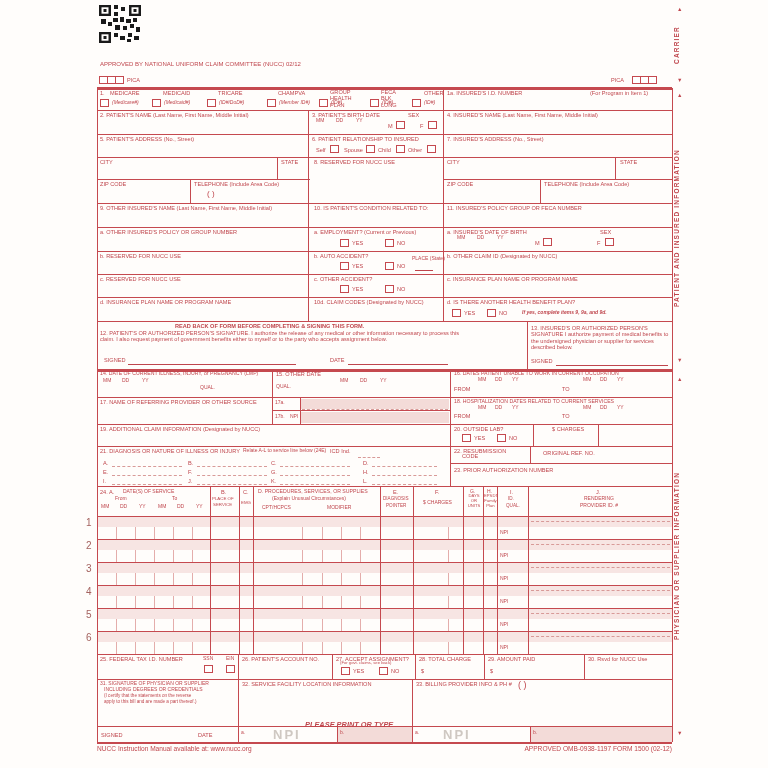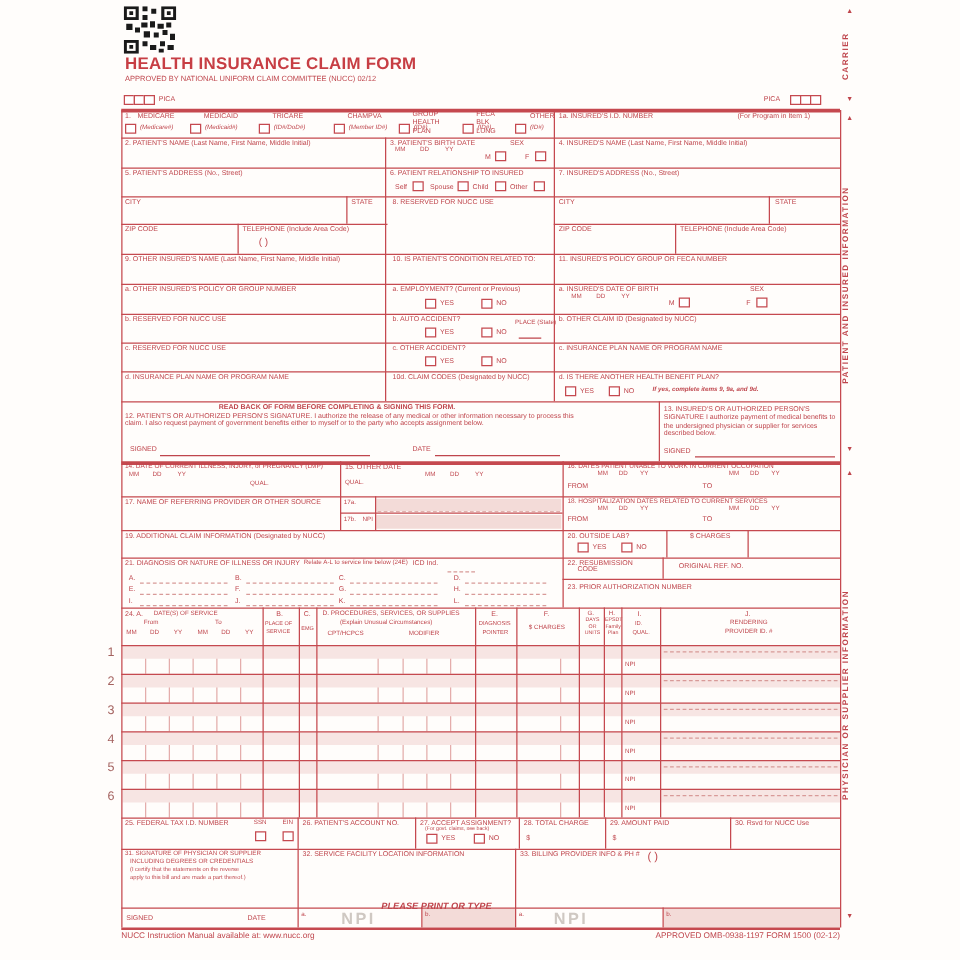--- a/index.html
+++ b/index.html
@@ -62,21 +62,20 @@
       <rect x="24" y="21" width="4" height="4" fill="#1a1a1a"></rect>
       <rect x="31" y="19" width="4" height="4" fill="#1a1a1a"></rect>
     <rect x="37" y="22" width="4" height="5" fill="#1a1a1a"></rect>
       <rect x="15" y="28" width="4" height="4" fill="#1a1a1a"></rect>
       <rect x="21" y="31" width="5" height="4" fill="#1a1a1a"></rect>
     <rect x="29" y="28" width="4" height="4" fill="#1a1a1a"></rect>
       <rect x="35" y="31" width="5" height="4" fill="#1a1a1a"></rect>
       <rect x="28" y="34" width="4" height="3" fill="#1a1a1a"></rect>
   </svg>
 
-  <div class="title" style="left:100px;top:43px;">HEALTH INSURANCE CLAIM FORM</div>
   <div class="sub" style="left:100px;top:61px;">APPROVED BY NATIONAL UNIFORM CLAIM COMMITTEE (NUCC) 02/12</div>
 
   <div class="cb" style="left:99px;top:76px;"></div>
   <div class="cb" style="left:107px;top:76px;"></div>
   <div class="cb" style="left:115px;top:76px;"></div>
   <span class="lb" style="left:127px;top:77px;">PICA</span>
   <span class="lb" style="left:611px;top:77px;">PICA</span>
   <div class="cb" style="left:632px;top:76px;"></div>
   <div class="cb" style="left:640px;top:76px;"></div>
   <div class="cb" style="left:648px;top:76px;"></div>

